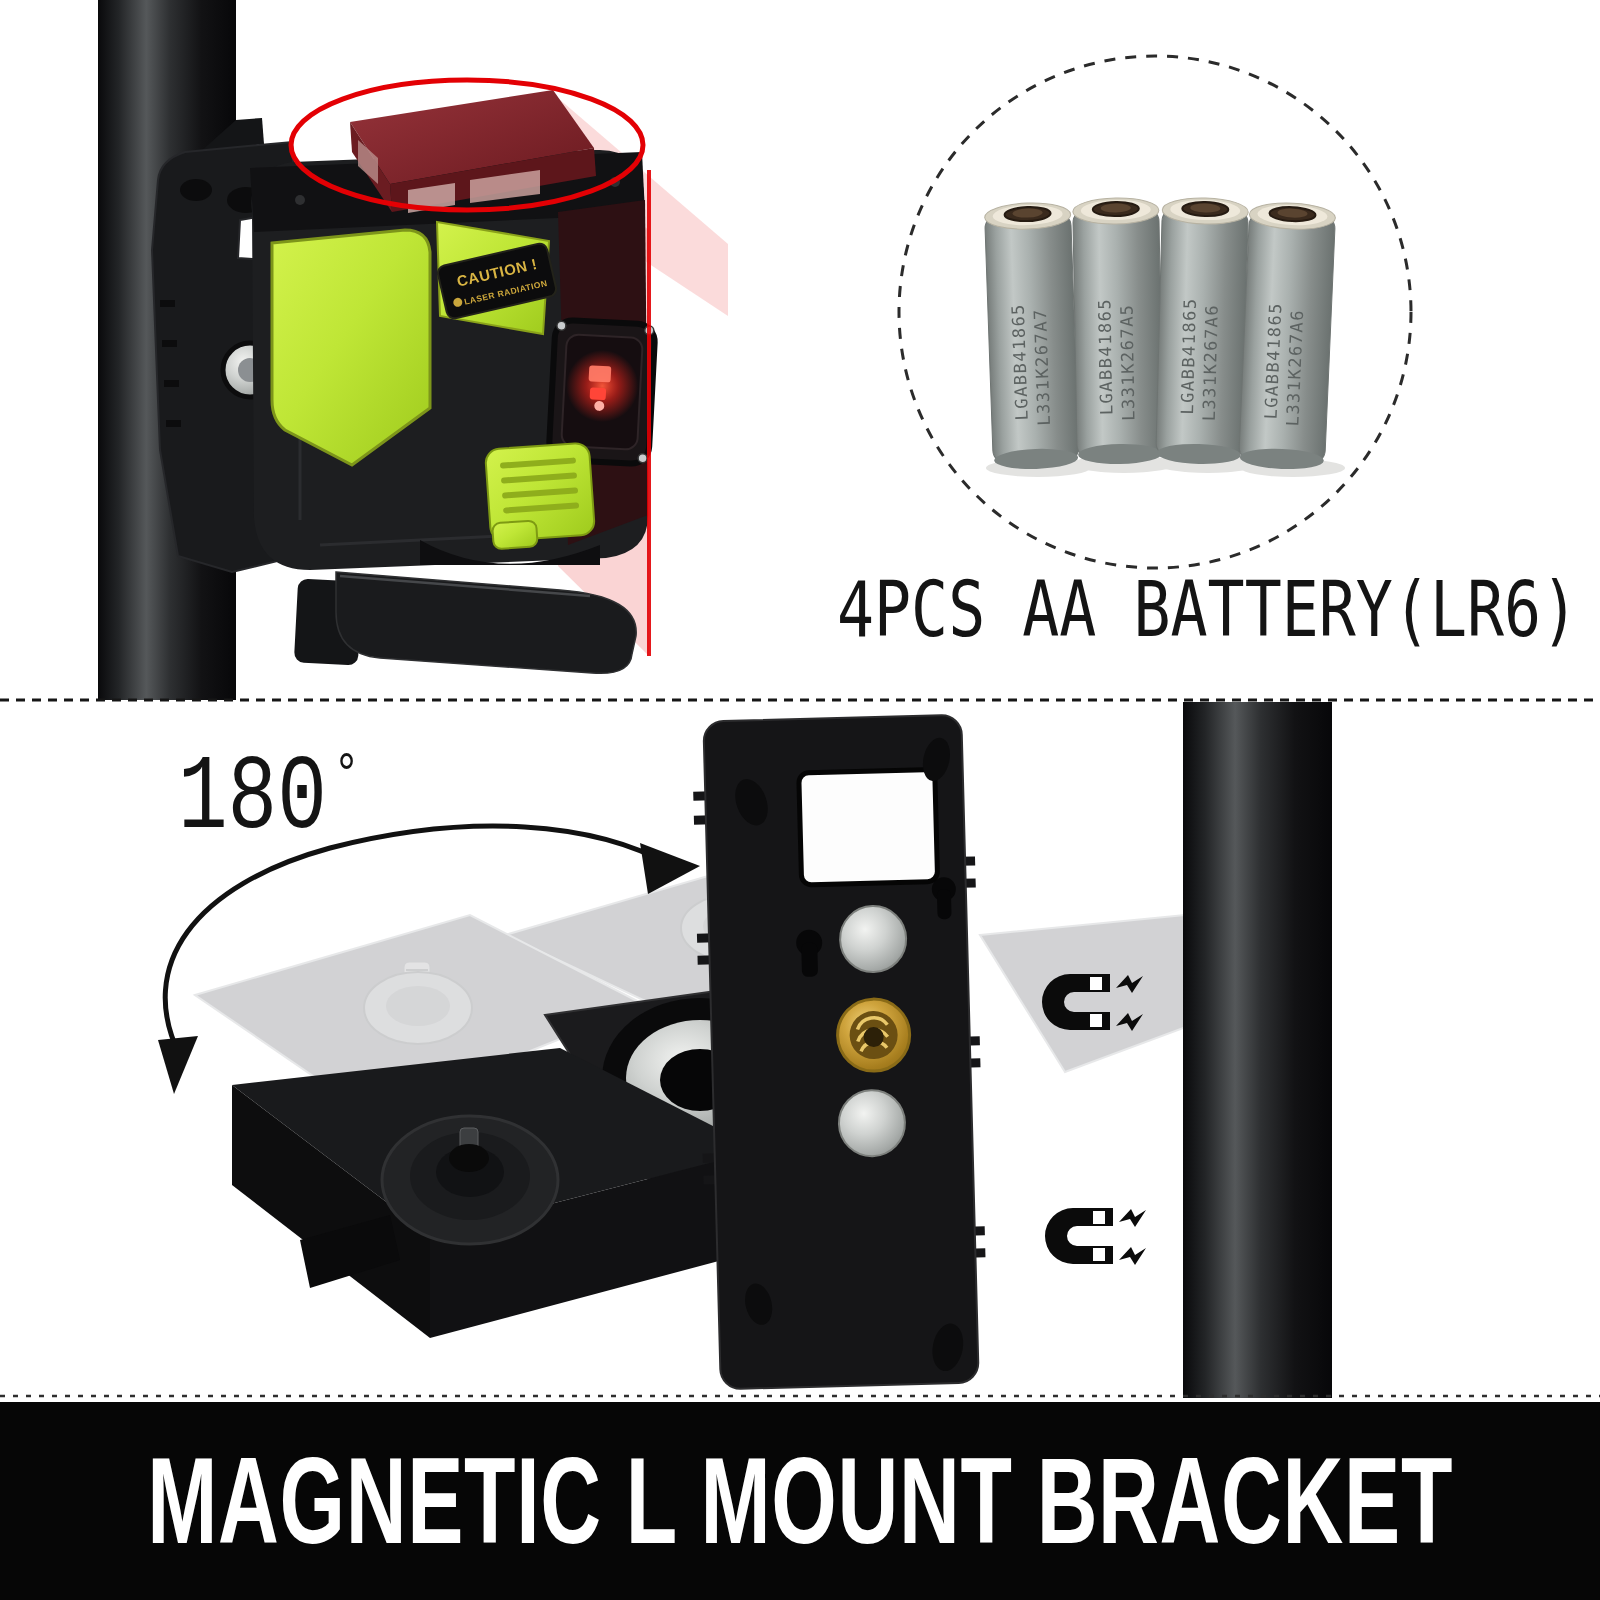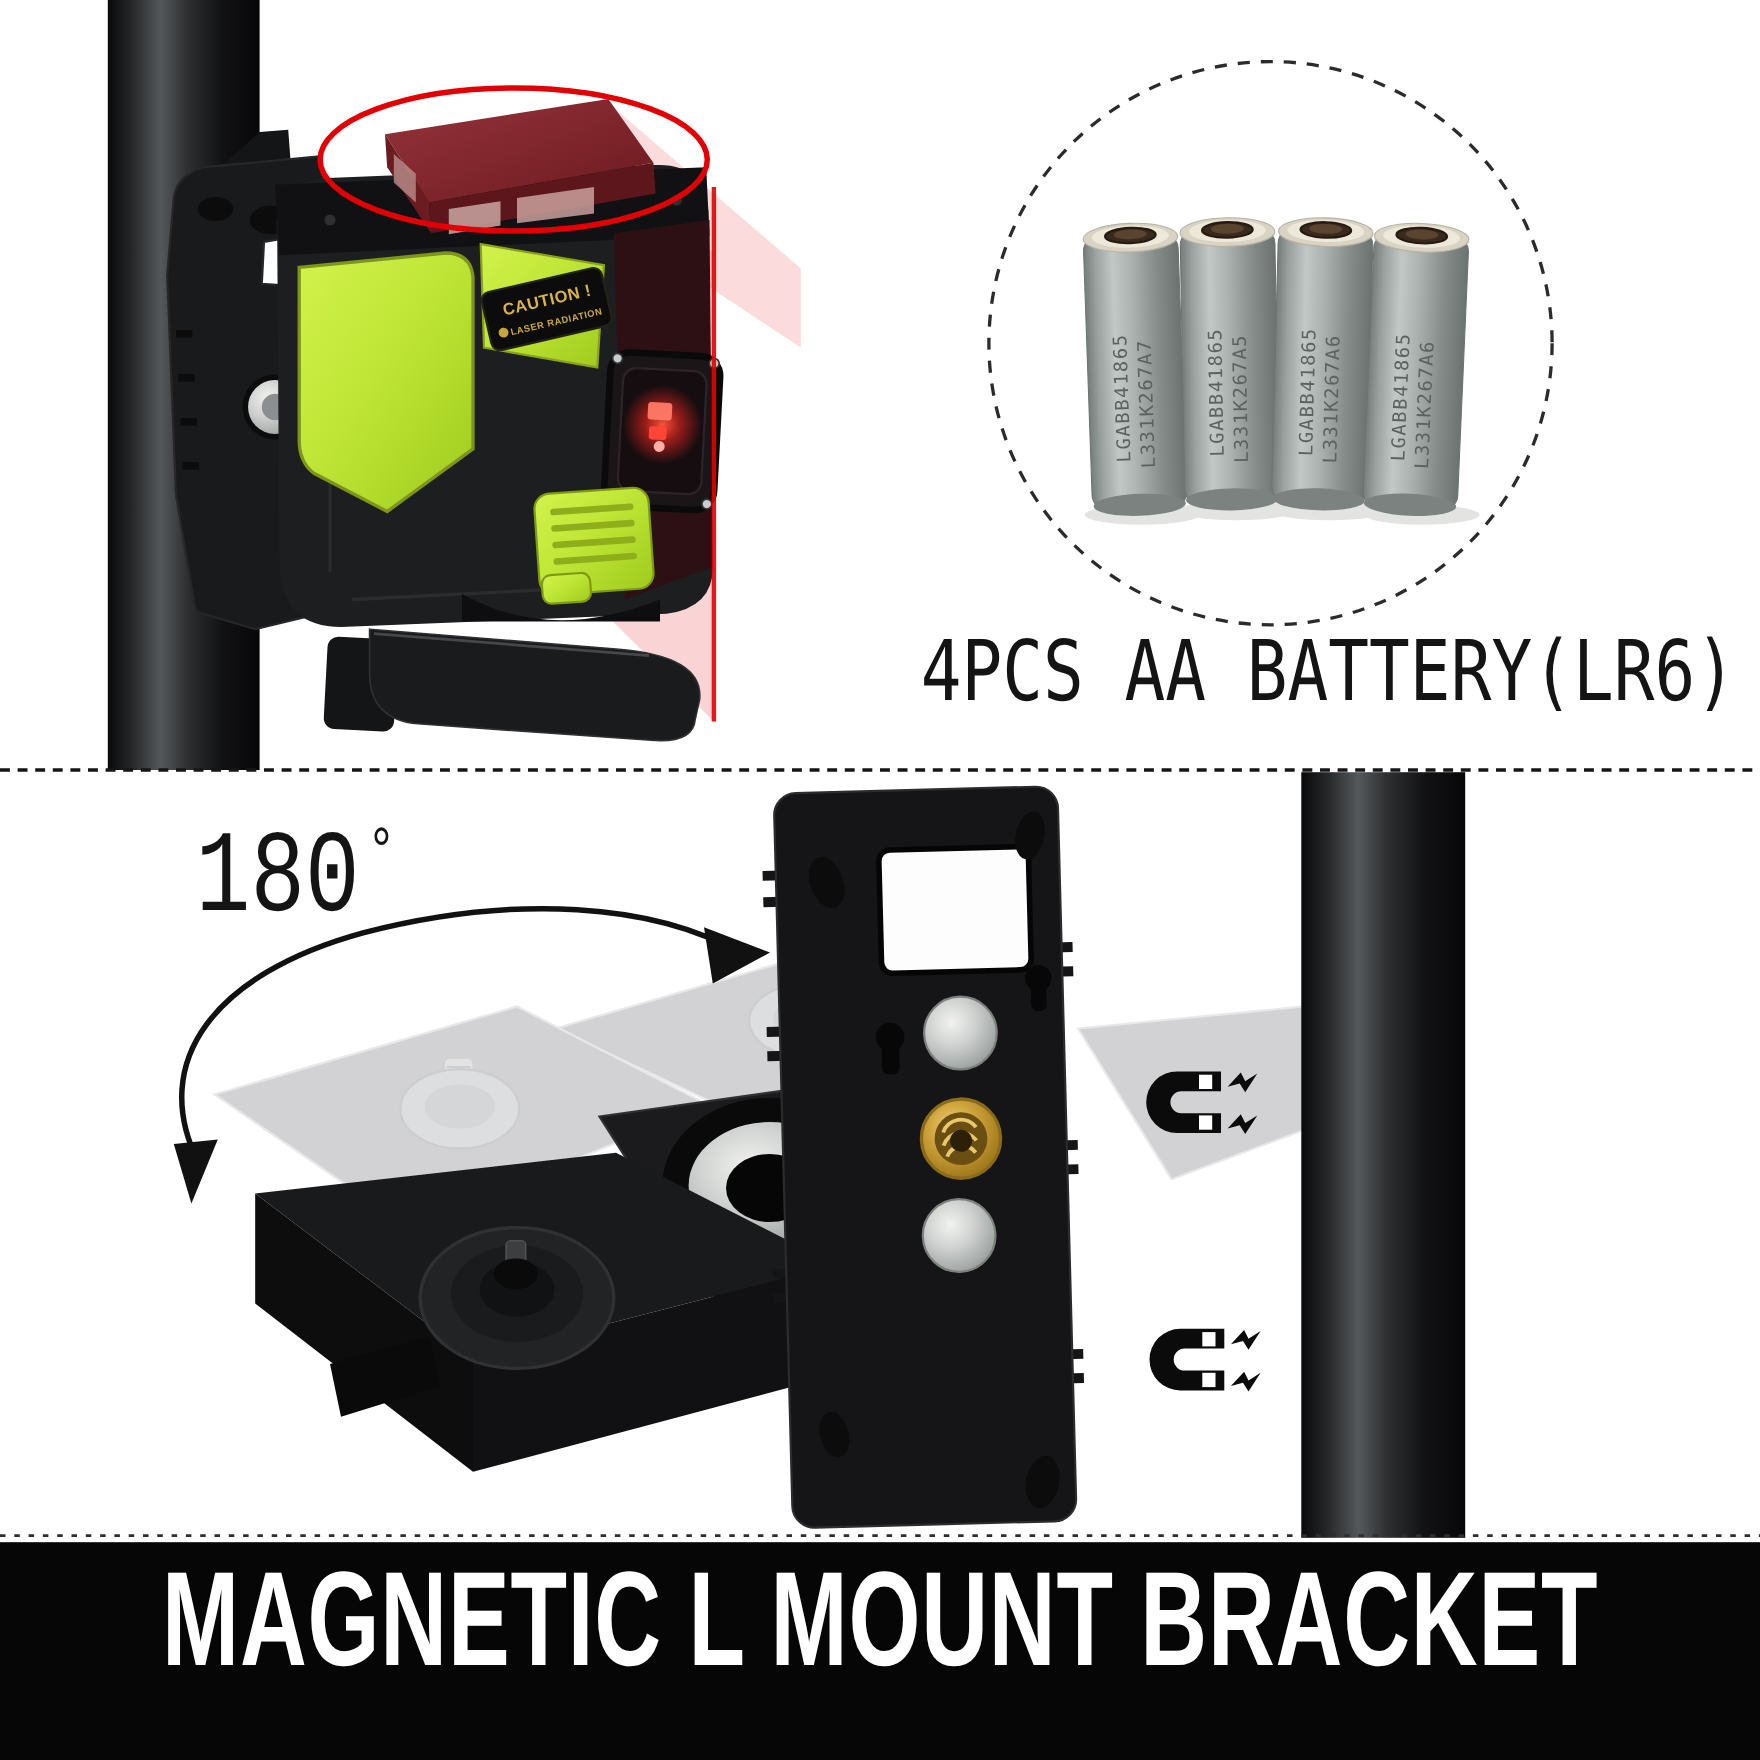--- a/index.html
+++ b/index.html
@@ -12,21 +12,21 @@
     color:#141414;transform:scaleX(.81);transform-origin:center top;white-space:nowrap;
   }
   .rotation-label{
     position:absolute;top:746px;left:178px;
     font-family:"Liberation Mono",monospace;font-size:106px;line-height:1;
     color:#141414;transform:scaleX(.78);transform-origin:left top;white-space:nowrap;
   }
   .rotation-label .deg{font-size:58px;vertical-align:top;position:relative;top:2px;margin-left:8px;}
   .banner{
     position:absolute;top:1402px;left:0;width:1600px;height:198px;background:#060606;
-    display:flex;justify-content:center;
+    display:flex;align-items:center;justify-content:center;
   }
   .banner-title{
     font-family:"Liberation Sans",sans-serif;font-weight:bold;font-size:122px;color:#ffffff;
     transform:scaleX(.69);transform-origin:center;white-space:nowrap;letter-spacing:1px;
   }
 </style>
 </head>
 <body>
 
 <div class="canvas">

